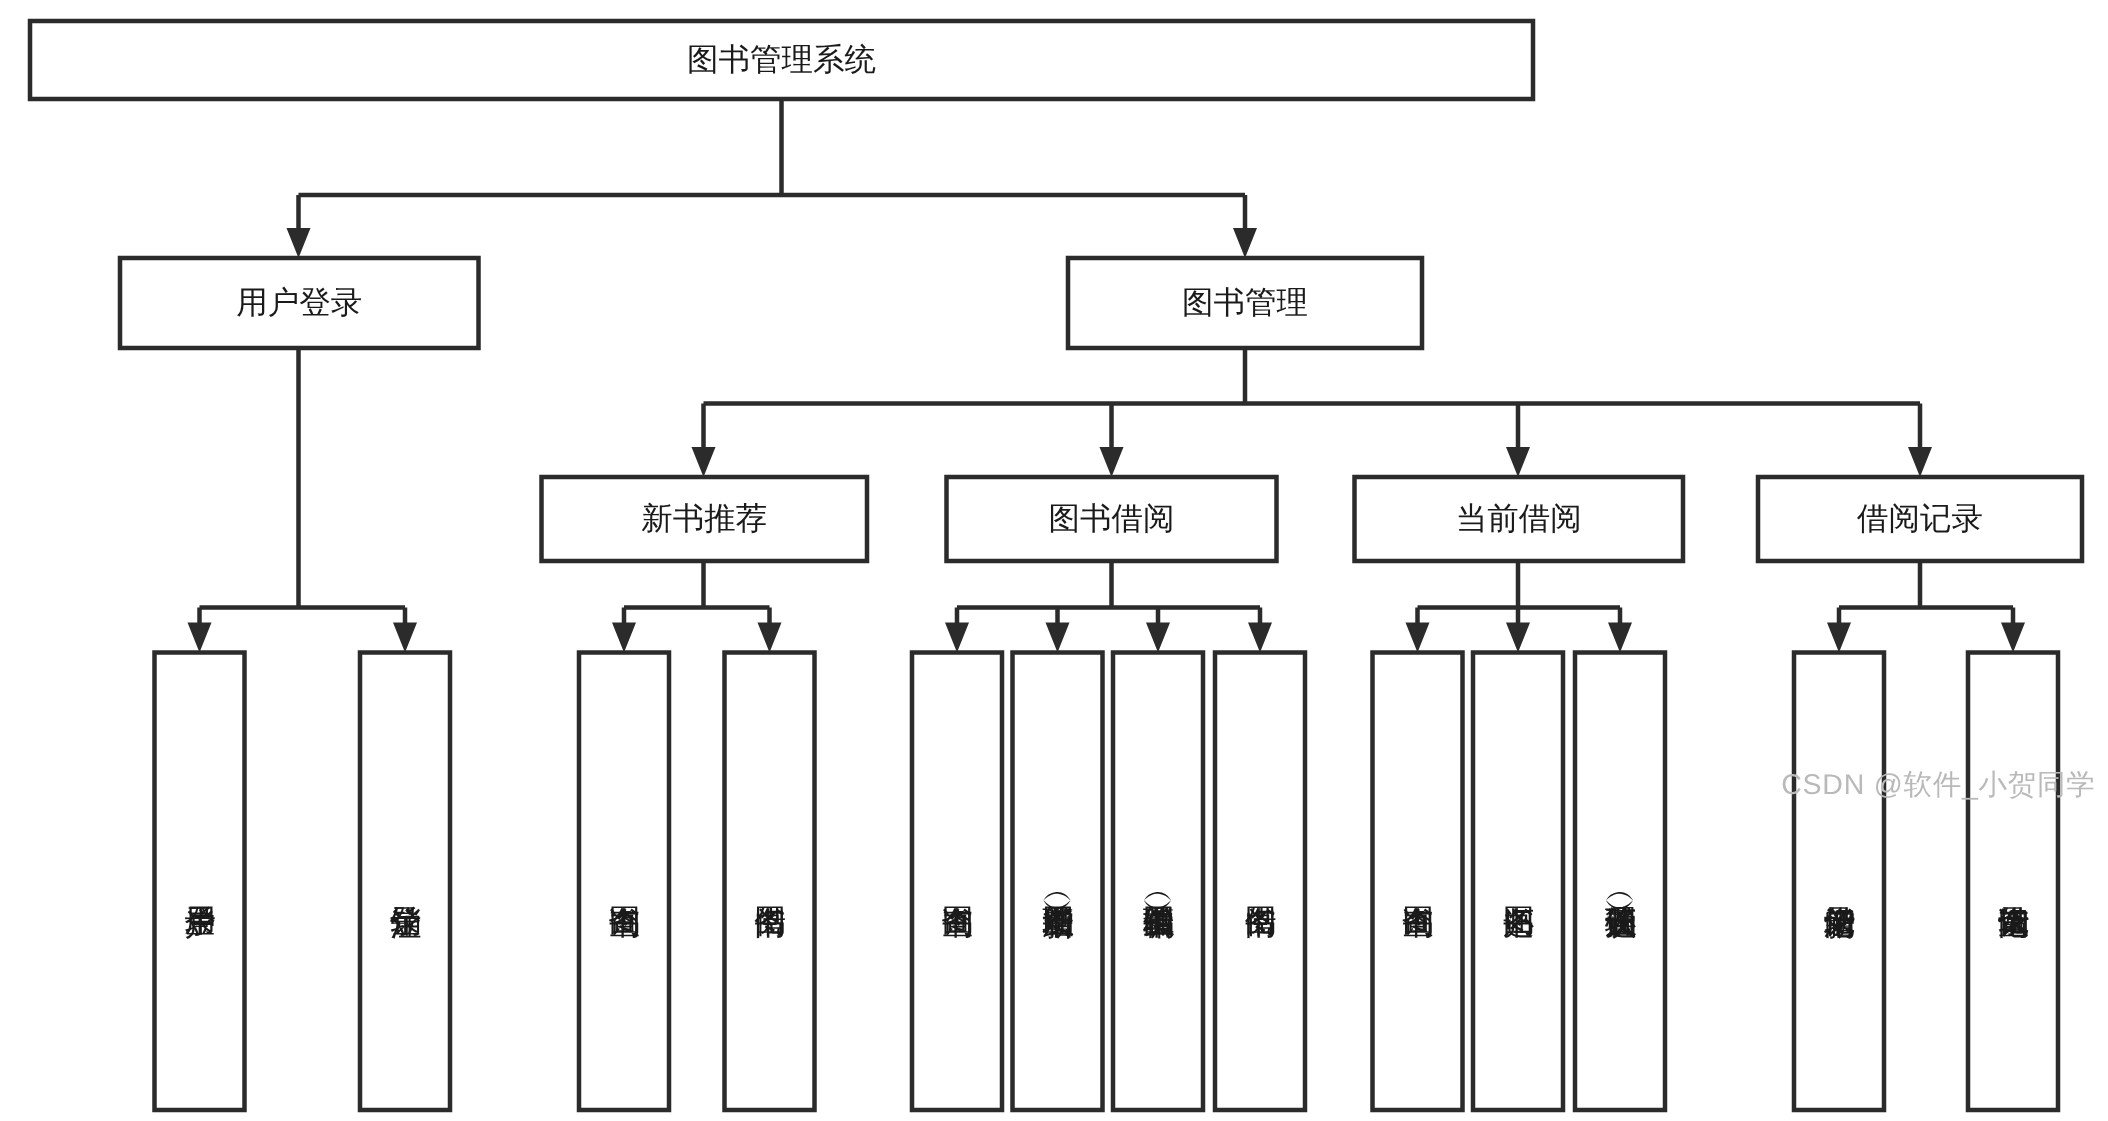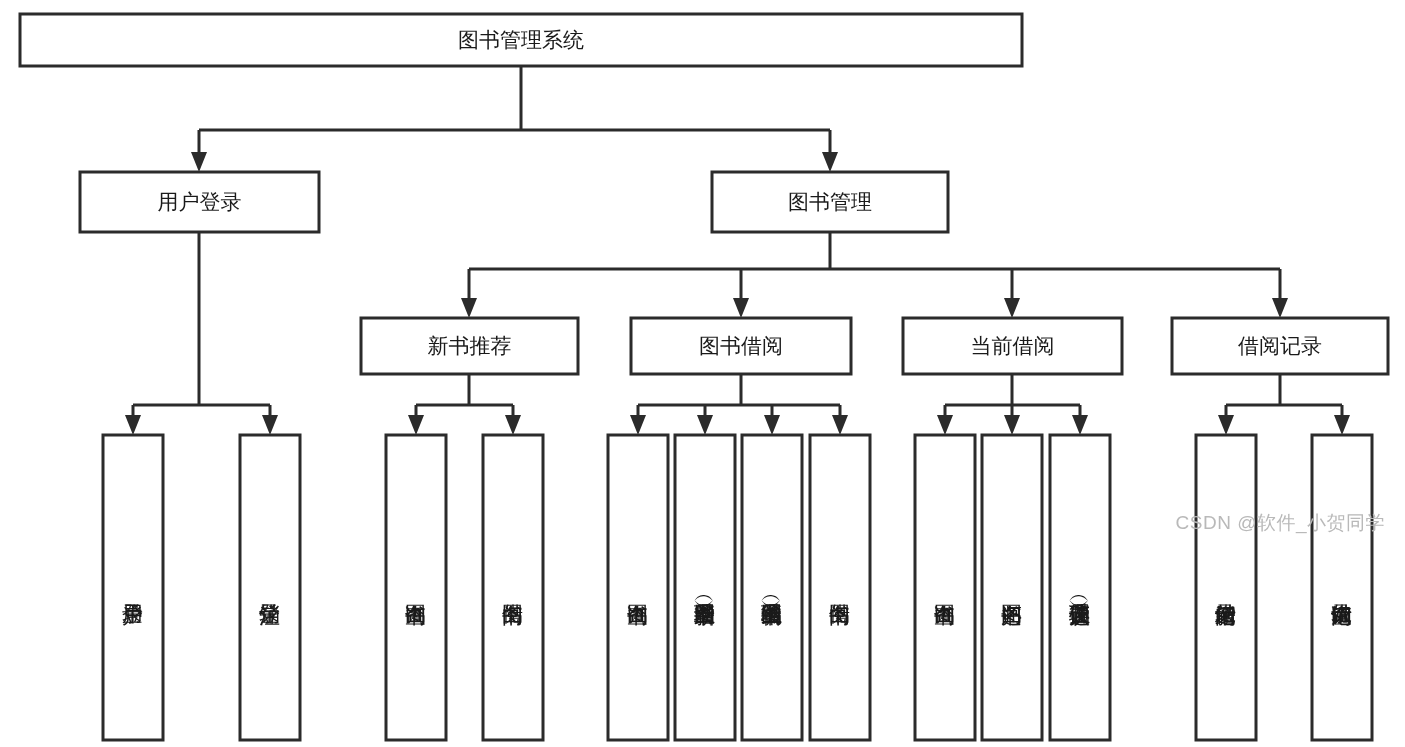--- a/index.html
+++ b/index.html
@@ -53,21 +53,21 @@
     stroke-width: 3;
     fill: none;
     stroke-linecap: butt;
   }
   .arrow-head {
     fill: #2b2b2b;
     stroke: none;
   }
   .watermark-text {
     position: absolute;
-    right: 20px;
+    right: 8px;
     bottom: 4px;
     font-family: "Liberation Sans", "DejaVu Sans", sans-serif;
     font-size: 19px;
     color: #b9b9b9;
     letter-spacing: 0.5px;
     white-space: nowrap;
     user-select: none;
   }
 </style>
 </head>

